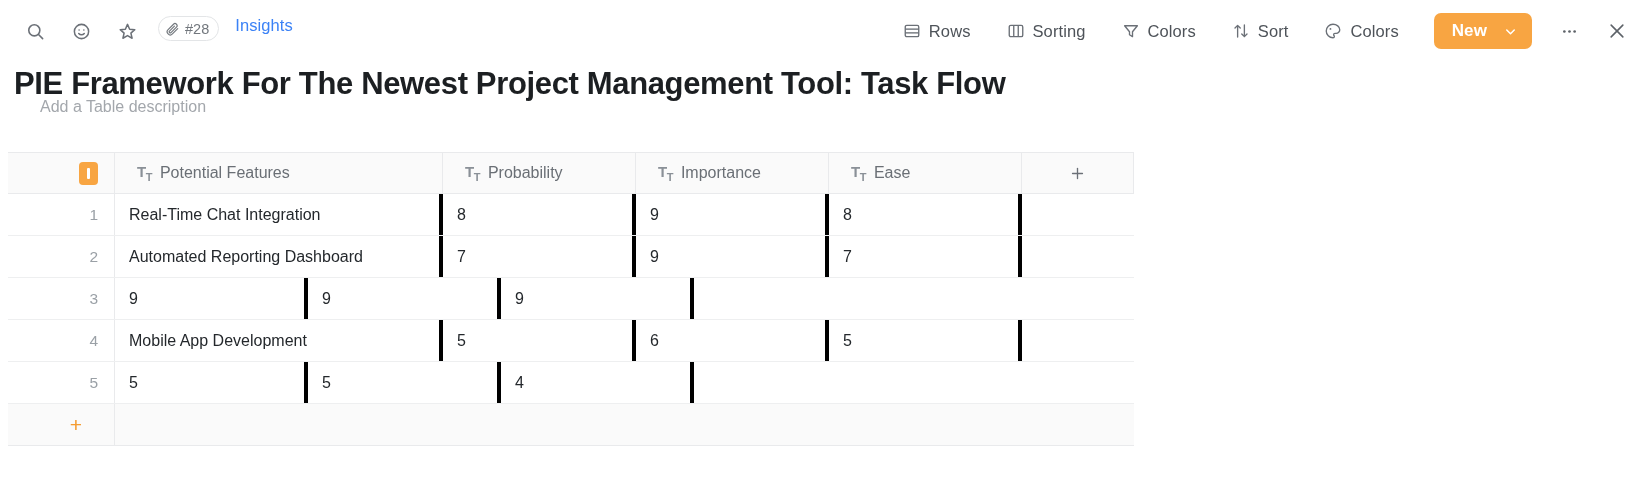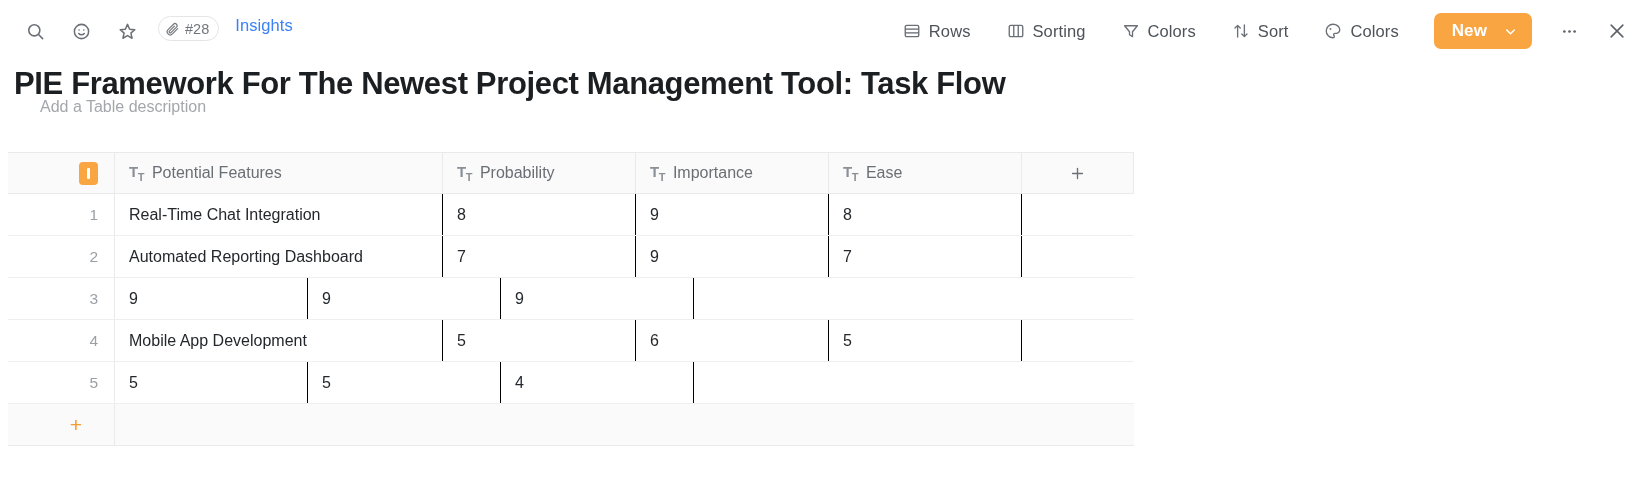--- a/index.html
+++ b/index.html
@@ -158,40 +158,41 @@
   .c-feature { width: 328px; flex: 0 0 328px; }
   .c-val     { width: 193px; flex: 0 0 193px; }
   .c-plus    { width: 112px; flex: 0 0 112px; }
 
   .cell {
     display: flex;
     align-items: center;
     padding: 0 14px;
     font-size: 16px;
     color: #24282c;
-    border-right: 1px solid #000000;
+    border-right: 4px solid #000000;
     overflow: hidden;
     white-space: nowrap;
   }
   .row.header .cell { border-right: 1px solid #e9eaec; }
   .cell.c-num {
     justify-content: flex-end;
     color: #9aa0a6;
     font-size: 15.5px;
     border-right: 1px solid #e9eaec;
     padding-right: 16px;
   }
   .cell.c-plus { border-right: none; justify-content: center; }
 
   .hdr-txt {
     display: flex;
     align-items: center;
     gap: 8px;
     color: #6a6f75;
     font-size: 16px;
+    margin-left: 8px;
   }
   .tt-icon {
     font-size: 15px;
     color: #8a9097;
     font-weight: 600;
     letter-spacing: -0.5px;
     line-height: 1;
   }
   .tt-icon sub { font-size: 11px; }
 

